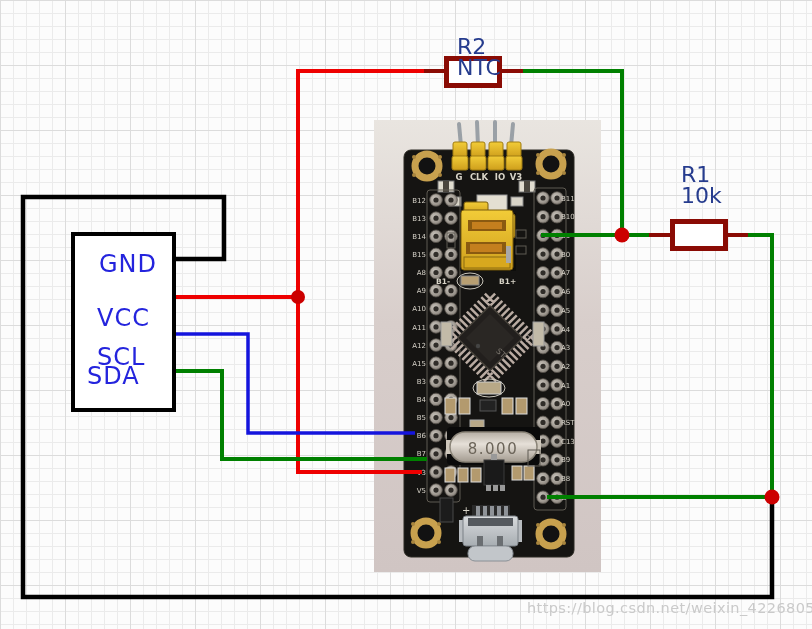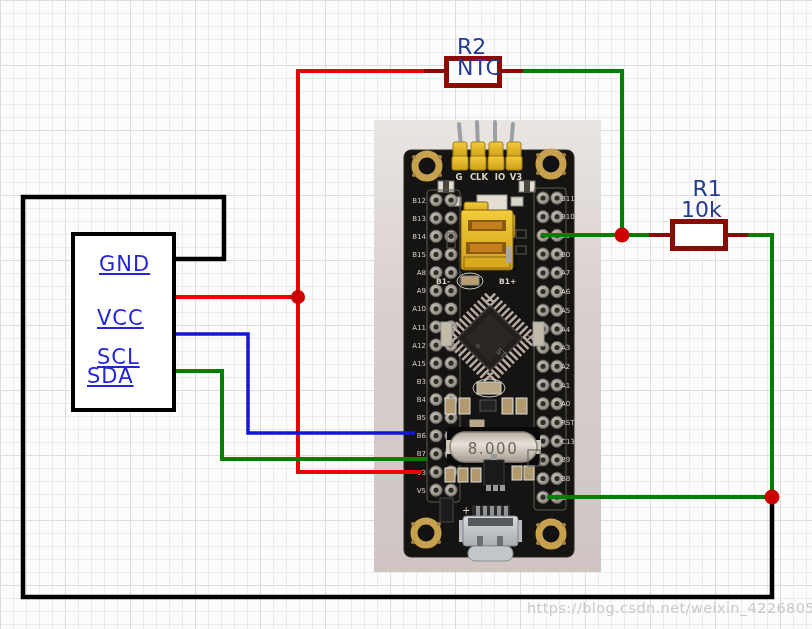--- a/index.html
+++ b/index.html
@@ -17,21 +17,21 @@
   svg{position:absolute;left:0;top:0;}
   .wire{fill:none;stroke-linejoin:miter;stroke-linecap:butt;}
   .wire-black{stroke:var(--wire-black);stroke-width:4.5px;}
   .wire-red{stroke:var(--wire-red);stroke-width:4px;}
   .wire-green{stroke:var(--wire-green);stroke-width:4px;}
   .wire-blue{stroke:var(--wire-blue);stroke-width:3.5px;}
   .stub{stroke:var(--resistor-body);stroke-width:4px;fill:none;}
   .resistor-body{stroke:var(--resistor-body);stroke-width:5px;fill:#ffffff;}
   .junction{fill:var(--junction-dot);}
   .conn-box{fill:#ffffff;stroke:#000000;stroke-width:4px;}
-  .pin-big{position:absolute;font-size:21px;line-height:27px;letter-spacing:1px;color:var(--label-blue);text-decoration:underline;}
+  .pin-big{position:absolute;font-size:24px;line-height:27px;letter-spacing:1px;color:var(--label-blue);}
   .ref-label{position:absolute;font-size:22px;line-height:21px;color:var(--ref-label-blue);}
   .watermark{position:absolute;left:527px;top:600px;font-size:14.5px;letter-spacing:.4px;color:var(--watermark-gray);}
   .pin-label{font-size:7px;fill:#d6d2c8;font-family:"DejaVu Sans",sans-serif;}
   .pad{fill:url(#padGrad);stroke:#55504a;stroke-width:.8px;}
   .pad-hole{fill:#302d29;}
   .silk{fill:#d8d4c8;font-family:"DejaVu Sans",sans-serif;}
   .silk-box{fill:none;stroke:#5f5b52;stroke-width:1px;}
 </style>
 </head>
 <body>
@@ -417,19 +417,19 @@
 
   <div class="pin-big" style="left:99px;top:251px;">GND</div>
   <div class="pin-big" style="left:97px;top:285px;margin-top:20px;">VCC</div>
   <div class="pin-big" style="left:97px;top:344px;">SCL</div>
   <div class="pin-big" style="left:87px;top:363px;">SDA</div>
 
   <div class="ref-label" style="left:457px;top:9px;margin-top:27px;">
     <div>R2</div>
     <div>NTC</div>
   </div>
-  <div class="ref-label" style="left:681px;top:178px;text-align:right;">
+  <div class="ref-label" style="left:681px;top:164px;">
     <div>R1</div>
     <div>10k</div>
   </div>
 
   <div class="watermark">https://blog.csdn.net/weixin_42268054</div>
 </div>
 
 </body></html>

